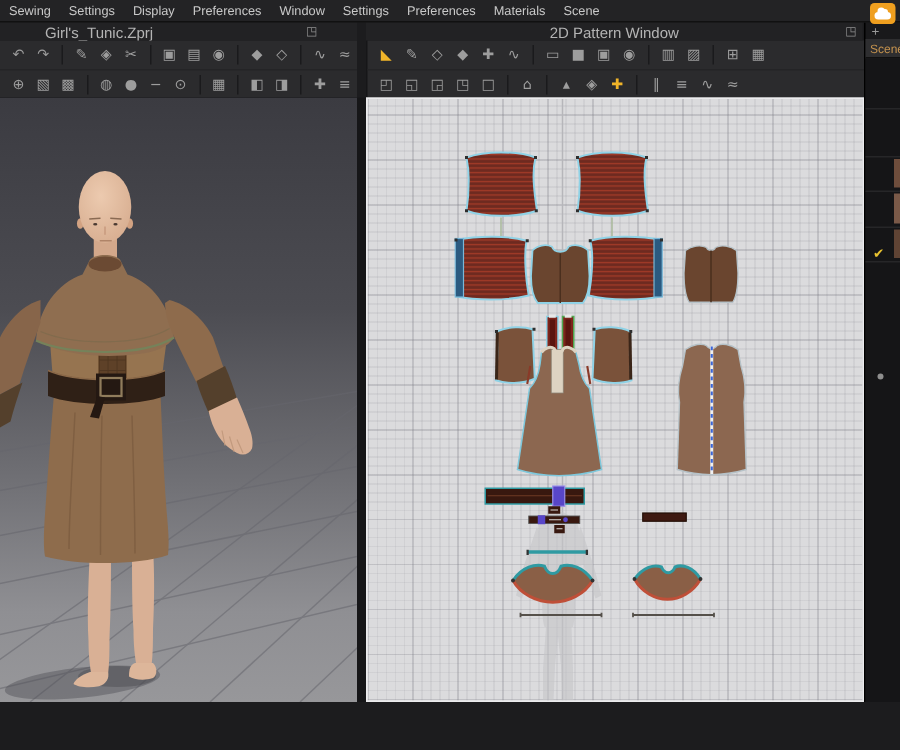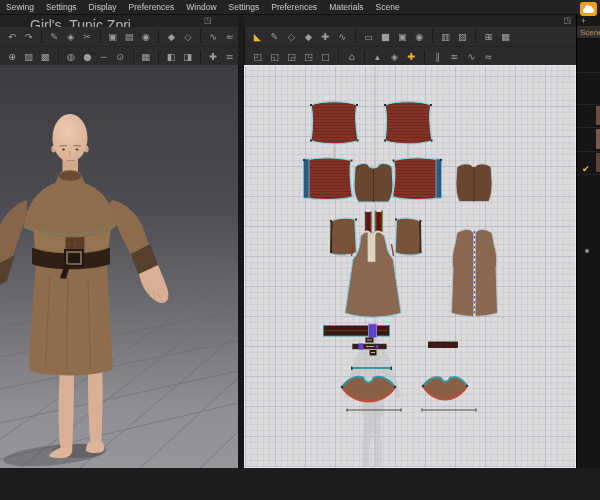--- a/index.html
+++ b/index.html
@@ -12,21 +12,21 @@
   .menu-item{color:#c9c9c9;font-size:8.5px;padding:12px 6px;line-height:14px;white-space:nowrap;cursor:default;}
   #cloud-badge{position:absolute;left:580px;top:2px;width:17px;height:14px;border-radius:3px;
                background:#ef9f1f;z-index:8;}
   #cloud-badge .cloud{position:absolute;left:3px;top:6px;width:11px;height:5px;background:#fff;border-radius:3px;}
   #cloud-badge .cloud::before{content:'';position:absolute;left:2px;top:-3px;width:5px;height:5px;background:#fff;border-radius:50%;}
   #cloud-badge .cloud::after{content:'';position:absolute;right:2px;top:-2px;width:4px;height:4px;background:#fff;border-radius:50%;}
   
   .tabbar{position:absolute;top:14px;height:13px;background:#222224;border-bottom:1px solid #141414;}
   #tab-left{left:0;width:238px;}
   #tab-right{left:244px;width:331px;}
-  .tab-title{position:absolute;top:3px;font-size:14px;color:#b4b4b4;white-space:nowrap;}
+  .tab-title{position:absolute;top:3px;font-size:10px;color:#b4b4b4;white-space:nowrap;}
   #tab-left .tab-title{left:30px;}
   #tab-right .tab-title{left:0;right:0;text-align:center;}
   .detach{position:absolute;top:1px;font-size:8px;color:#8f8f8f;line-height:11px;}
   #tab-left .detach{left:204px;}
   #tab-right .detach{right:4px;}
   
   .toolbar{position:absolute;top:27px;height:38px;background:#2b2b2d;border-bottom:1px solid #161618;}
   #tb3d{left:0;width:238px;}
   #tb2d{left:244px;width:332px;border-left:1px solid #161618;}
   .tb-row{height:19px;display:flex;align-items:center;padding-left:4px;border-bottom:1px solid #242426;}
@@ -76,20 +76,21 @@
   </div>
 <div id="cloud-badge">
     <div class="cloud"></div>
   </div>
 
 <div id="tab-left" class="tabbar">
   <span class="tab-title">Girl's_Tunic.Zprj</span>
   <span class="detach">◳</span>
 </div>
 <div id="tab-right" class="tabbar">
+  <span class="tab-title">2D Pattern Window</span>
   <span class="detach">◳</span>
 </div>
 
 <div id="tb3d" class="toolbar">
   <div class="tb-row">
       <div class="icon">↶</div>
       <div class="icon">↷</div>
       <div class="tsep"></div>
       <div class="icon">✎</div>
       <div class="icon">◈</div>

